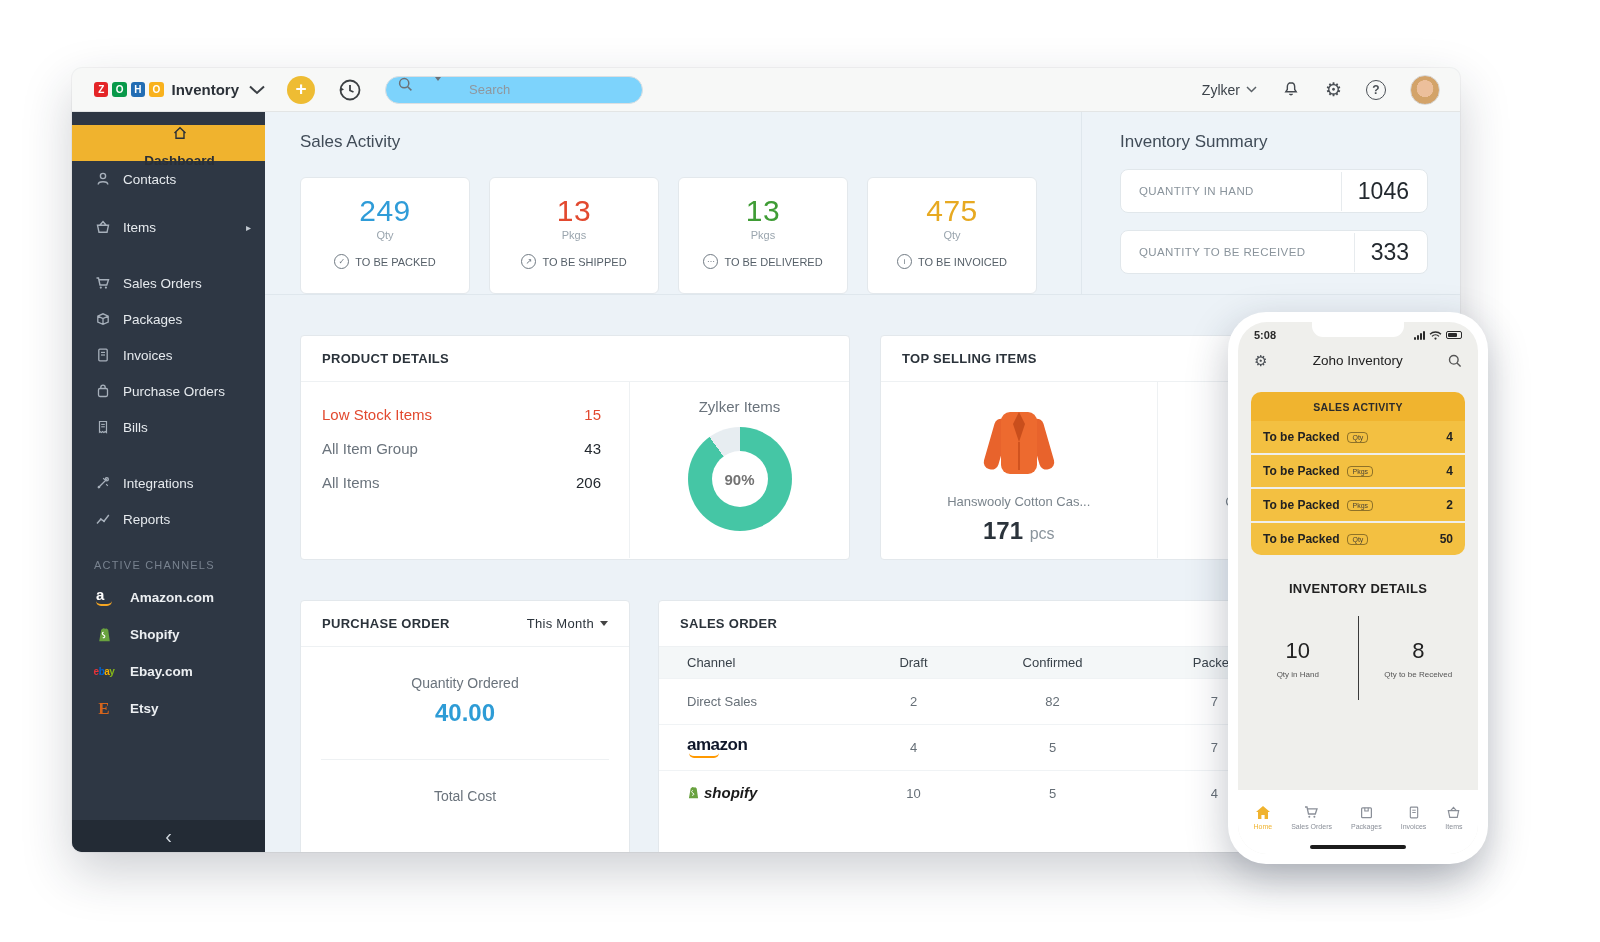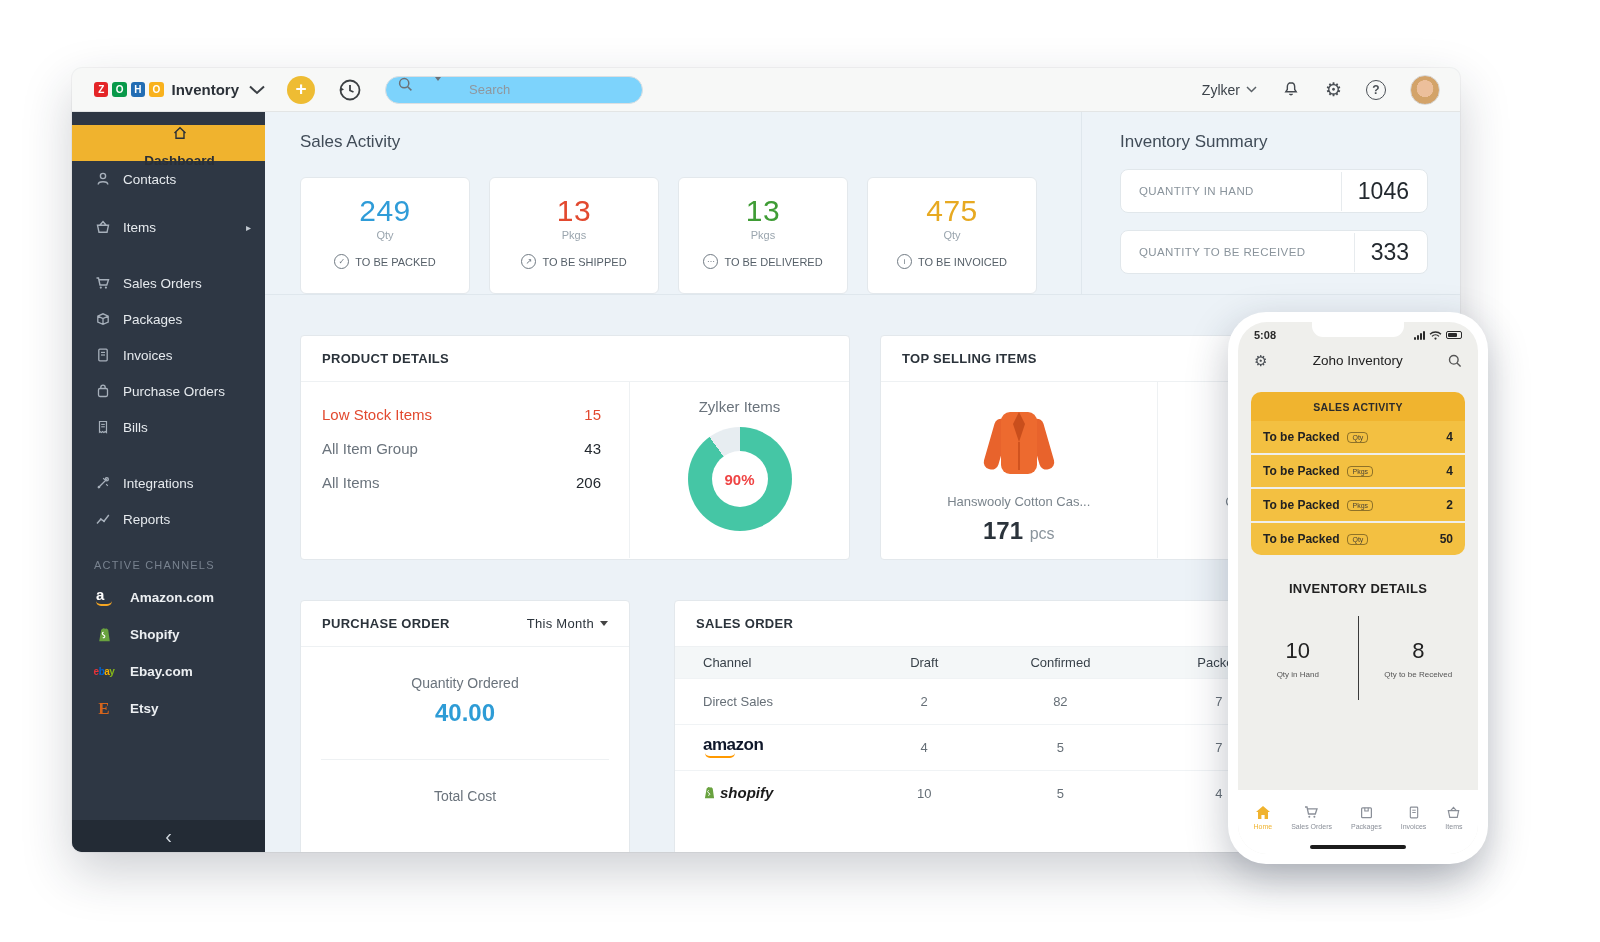--- a/index.html
+++ b/index.html
@@ -62,30 +62,30 @@
   .mid{display:flex;gap:30px;padding:40px 26px 0 35px;}
   .pd-card{width:550px;height:225px;}
   .pd-body{display:flex;height:176px;}
   .pd-list{flex:1;padding:24px 28px 0 21px;}
   .pd-row{display:flex;justify-content:space-between;margin-bottom:17px;font-size:15px;}
   .pd-row .lbl{color:#6a737c;} .pd-row .val{font-weight:normal;color:#23292f;}
   .pd-row.alert .lbl,.pd-row.alert .val{color:#e2492f;}
   .pd-right{width:220px;border-left:1px solid #eef1f3;text-align:center;padding-top:16px;}
   .donut-title{font-size:15px;color:#6a737c;}
   .donut{width:104px;height:104px;border-radius:50%;background:conic-gradient(#45c6a5 0 90%,#e7edf1 90% 100%);margin:12px auto 0;display:flex;align-items:center;justify-content:center;}
-  .donut-hole{width:56px;height:56px;border-radius:50%;background:#fff;display:flex;align-items:center;justify-content:center;font-size:15px;font-weight:bold;color:#ef4444;}
+  .donut-hole{width:56px;height:56px;border-radius:50%;background:#fff;display:flex;align-items:center;justify-content:center;font-size:15px;font-weight:bold;color:#737373;}
   .ts-card{flex:1;height:225px;}
   .ts-body{display:flex;height:176px;}
   .ts-item{flex:1;text-align:center;padding-top:10px;}
   .ts-item+.ts-item{border-left:1px solid #eef1f3;}
   .ts-img{height:96px;display:flex;align-items:flex-end;justify-content:center;}
   .ts-name{font-size:13px;color:#7a848c;margin-top:6px;}
   .ts-qty{margin-top:8px;font-size:24px;font-weight:bold;color:#2b333b;}
   .ts-unit{font-size:16px;font-weight:normal;color:#8a949c;}
-  .bottom{display:flex;gap:44px;padding:40px 26px 0 35px;align-items:center;}
+  .bottom{display:flex;gap:28px;padding:40px 26px 0 35px;align-items:center;}
   .po-card{width:330px;height:260px;}
   .po-filter{margin-left:auto;font-size:13px;font-weight:normal;color:#2b333b;display:flex;align-items:center;gap:6px;cursor:pointer;}
   .po-caret{width:0;height:0;border-left:4px solid transparent;border-right:4px solid transparent;border-top:5px solid #444;}
   .po-body{text-align:center;padding-top:28px;}
   .po-qty-label{font-size:14px;color:#6a737c;}
   .po-qty-val{font-size:24px;font-weight:bold;color:#2e9cd6;margin-top:8px;}
   .po-div{border:none;border-top:1px solid #eef1f3;margin:32px 20px 0;}
   .po-total{margin-top:28px;font-size:14px;color:#6a737c;}
   .so-card{flex:1;height:260px;}
   table.so{width:100%;border-collapse:collapse;font-size:13px;}

